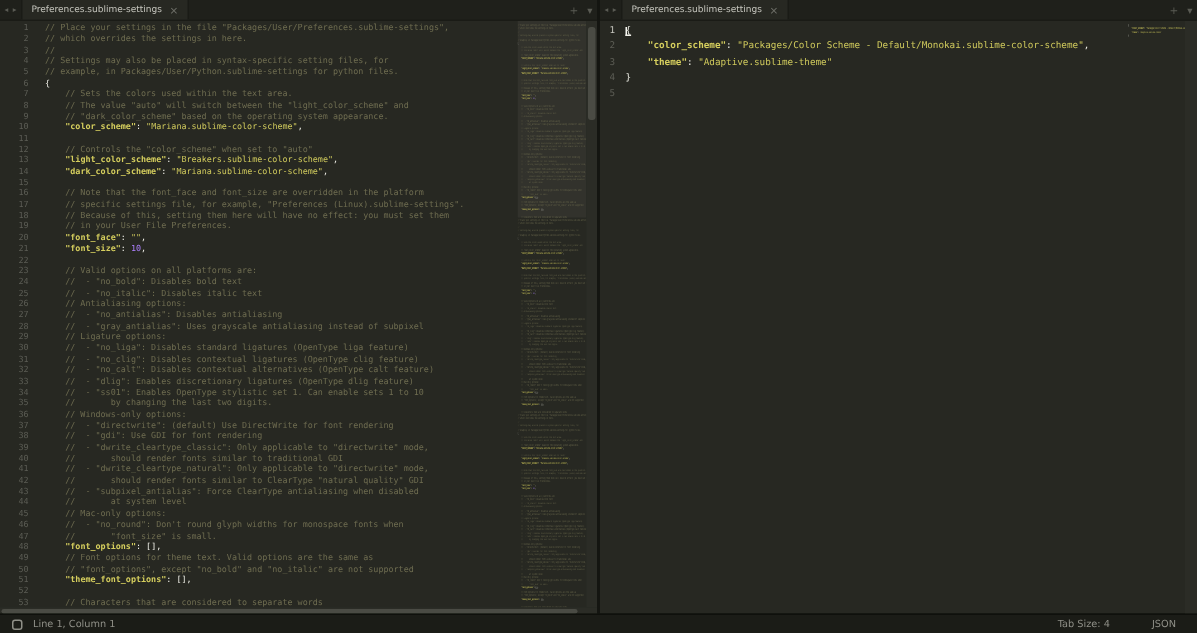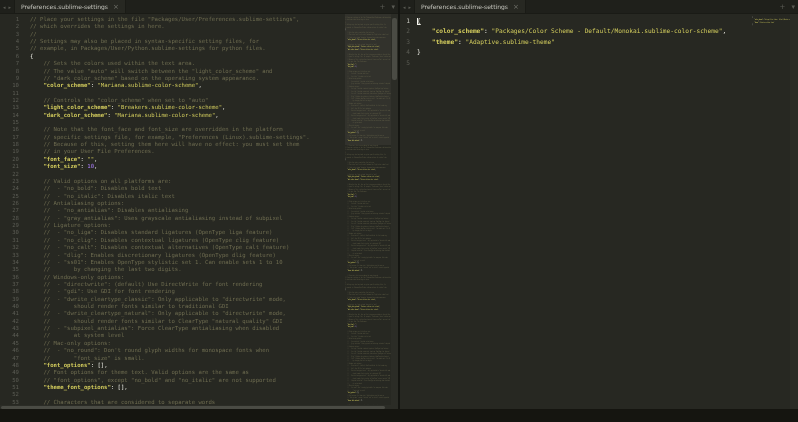--- a/index.html
+++ b/index.html
@@ -189,13 +189,23 @@
         <div class="code"><div class="line"><span class="cursor"></span><span class="seg-p">{</span></div><div class="line"><span class="seg-p">    </span><span class="seg-k">"color_scheme"</span><span class="seg-p">: </span><span class="seg-s">"Packages/Color Scheme - Default/Monokai.sublime-color-scheme"</span><span class="seg-p">,</span></div><div class="line"><span class="seg-p">    </span><span class="seg-k">"theme"</span><span class="seg-p">: </span><span class="seg-s">"Adaptive.sublime-theme"</span></div><div class="line"><span class="seg-p">}</span></div><div class="line">&nbsp;</div></div>
         <div class="minimap">
 
           <div class="minimap-text"><div class="mline"><span class="seg-p">{</span></div><div class="mline"><span class="seg-p">    </span><span class="seg-k">"color_scheme"</span><span class="seg-p">: </span><span class="seg-s">"Packages/Color Scheme - Default/Monokai.sublime-color-scheme"</span></div><div class="mline"><span class="seg-p">    </span><span class="seg-k">"theme"</span><span class="seg-p">: </span><span class="seg-s">"Adaptive.sublime-theme"</span></div><div class="mline"><span class="seg-p">}</span></div><div class="mline"></div></div>
         </div>
         <div class="vscroll"></div>
       </div>
     </section>
   </div>
 
+  <footer class="statusbar">
+    <div class="sb-left">
+      <span class="sb-icon"></span>
+      <span>Line 1, Column 1</span>
+    </div>
+    <div class="sb-right">
+      <span>Tab Size: 4</span>
+      <span>JSON</span>
+    </div>
+  </footer>
 </div>
 
 </body></html>

